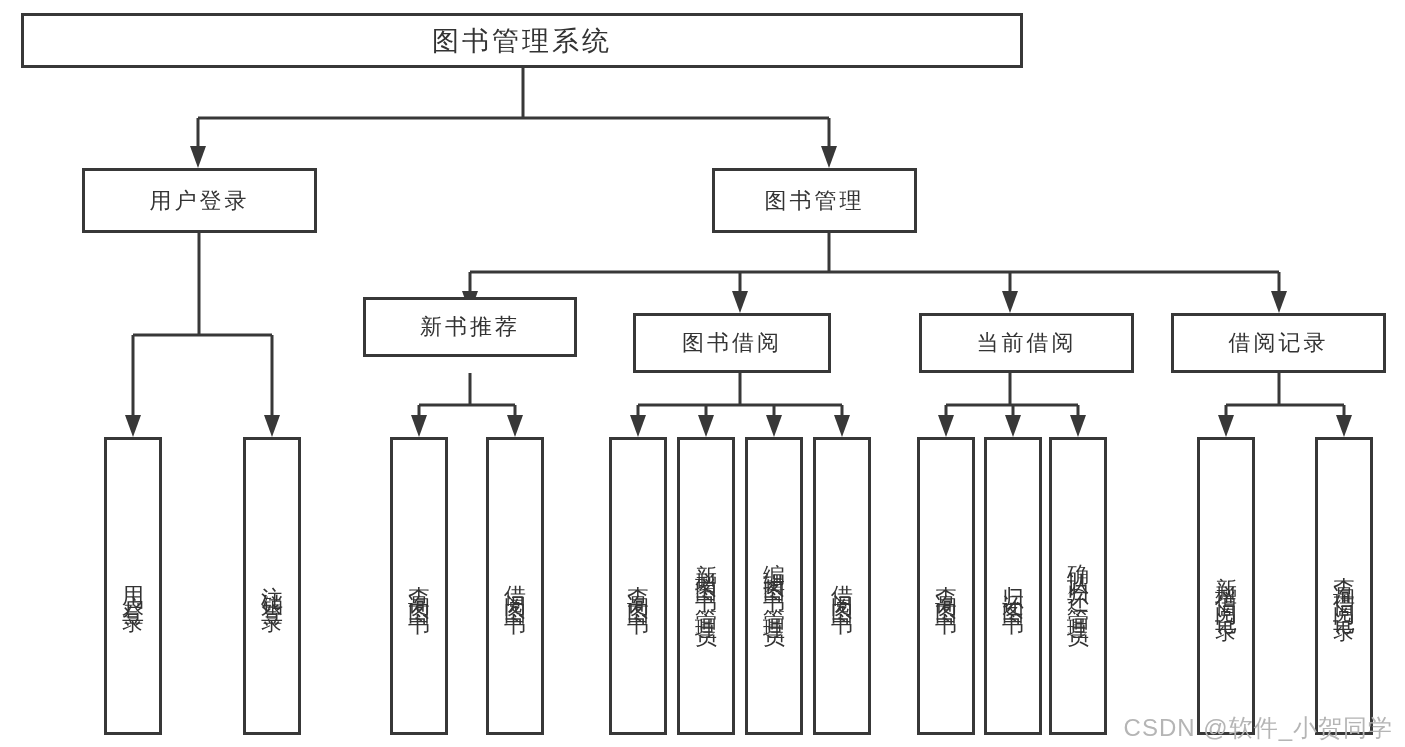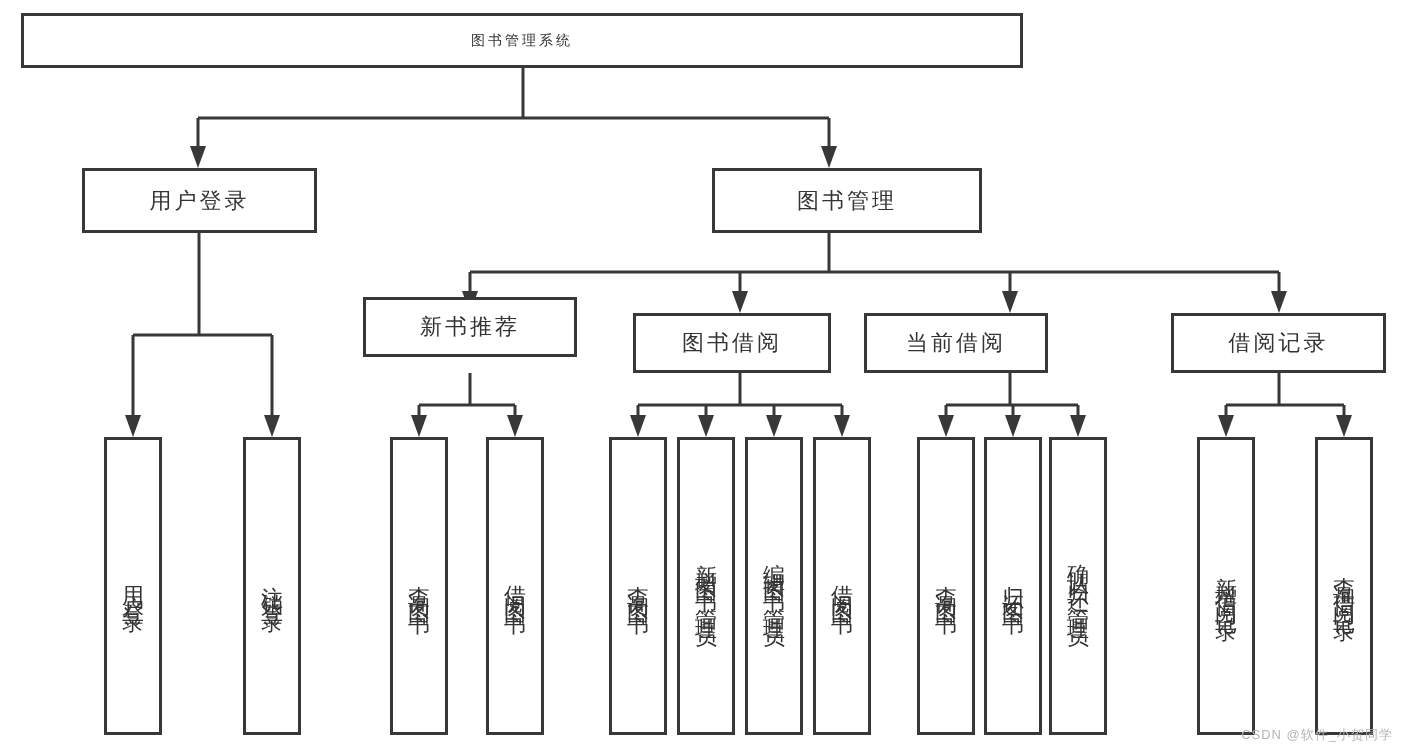--- a/index.html
+++ b/index.html
@@ -7,27 +7,27 @@
     position:relative;width:1405px;height:747px;background:#ffffff;
     font-family:"Liberation Sans","DejaVu Sans",sans-serif;overflow:hidden;
   }
   #wires{position:absolute;left:0;top:0;width:1405px;height:747px;}
   .node{
     position:absolute;box-sizing:border-box;background:#ffffff;
     border:3px solid #383838;display:flex;align-items:center;justify-content:center;
     color:#333333;
   }
   .node.h span{font-size:22px;letter-spacing:3px;white-space:nowrap;}
-  .node.root span{font-size:14px;letter-spacing:3px;text-align:right;}
+  .node.root span{font-size:27px;letter-spacing:3px;text-align:right;}
   .node.v span{
     writing-mode:vertical-rl;text-orientation:mixed;
     font-size:22px;letter-spacing:9px;line-height:1;white-space:nowrap;
   }
   #watermark{
-    position:absolute;right:12px;bottom:3px;font-size:13px;color:#b5b5b5;
+    position:absolute;right:12px;bottom:3px;font-size:24px;color:#b5b5b5;
     letter-spacing:1px;white-space:nowrap;
   }
 </style>
 </head>
 <body>
 
 <div id="canvas">
 
   <svg id="wires" viewBox="0 0 1405 747" xmlns="http://www.w3.org/2000/svg">
     <g stroke="#383838" stroke-width="3" fill="none">
@@ -69,31 +69,31 @@
     </g>
   </svg>
 
   <div class="node h root" style="left:21px;top:13px;width:1002px;height:55px">
     <span>图书管理系统</span>
   </div>
 
   <div class="node h" style="left:82px;top:168px;width:235px;height:65px">
     <span>用户登录</span>
   </div>
-  <div class="node h" style="left:712px;top:168px;width:270px;height:65px">
+  <div class="node h" style="left:712px;top:168px;width:205px;height:65px">
     <span>图书管理</span>
   </div>
 
   <div class="node h" style="left:363px;top:297px;width:214px;height:60px">
     <span>新书推荐</span>
   </div>
   <div class="node h" style="left:633px;top:313px;width:198px;height:60px">
     <span>图书借阅</span>
   </div>
-  <div class="node h" style="left:864px;top:313px;width:184px;height:60px">
+  <div class="node h" style="left:919px;top:313px;width:215px;height:60px">
     <span>当前借阅</span>
   </div>
   <div class="node h" style="left:1171px;top:313px;width:215px;height:60px">
     <span>借阅记录</span>
   </div>
 
   <div class="node v" style="left:104px;top:437px;width:58px;height:298px">
     <span>用户登录</span>
   </div>
   <div class="node v" style="left:243px;top:437px;width:58px;height:298px">

